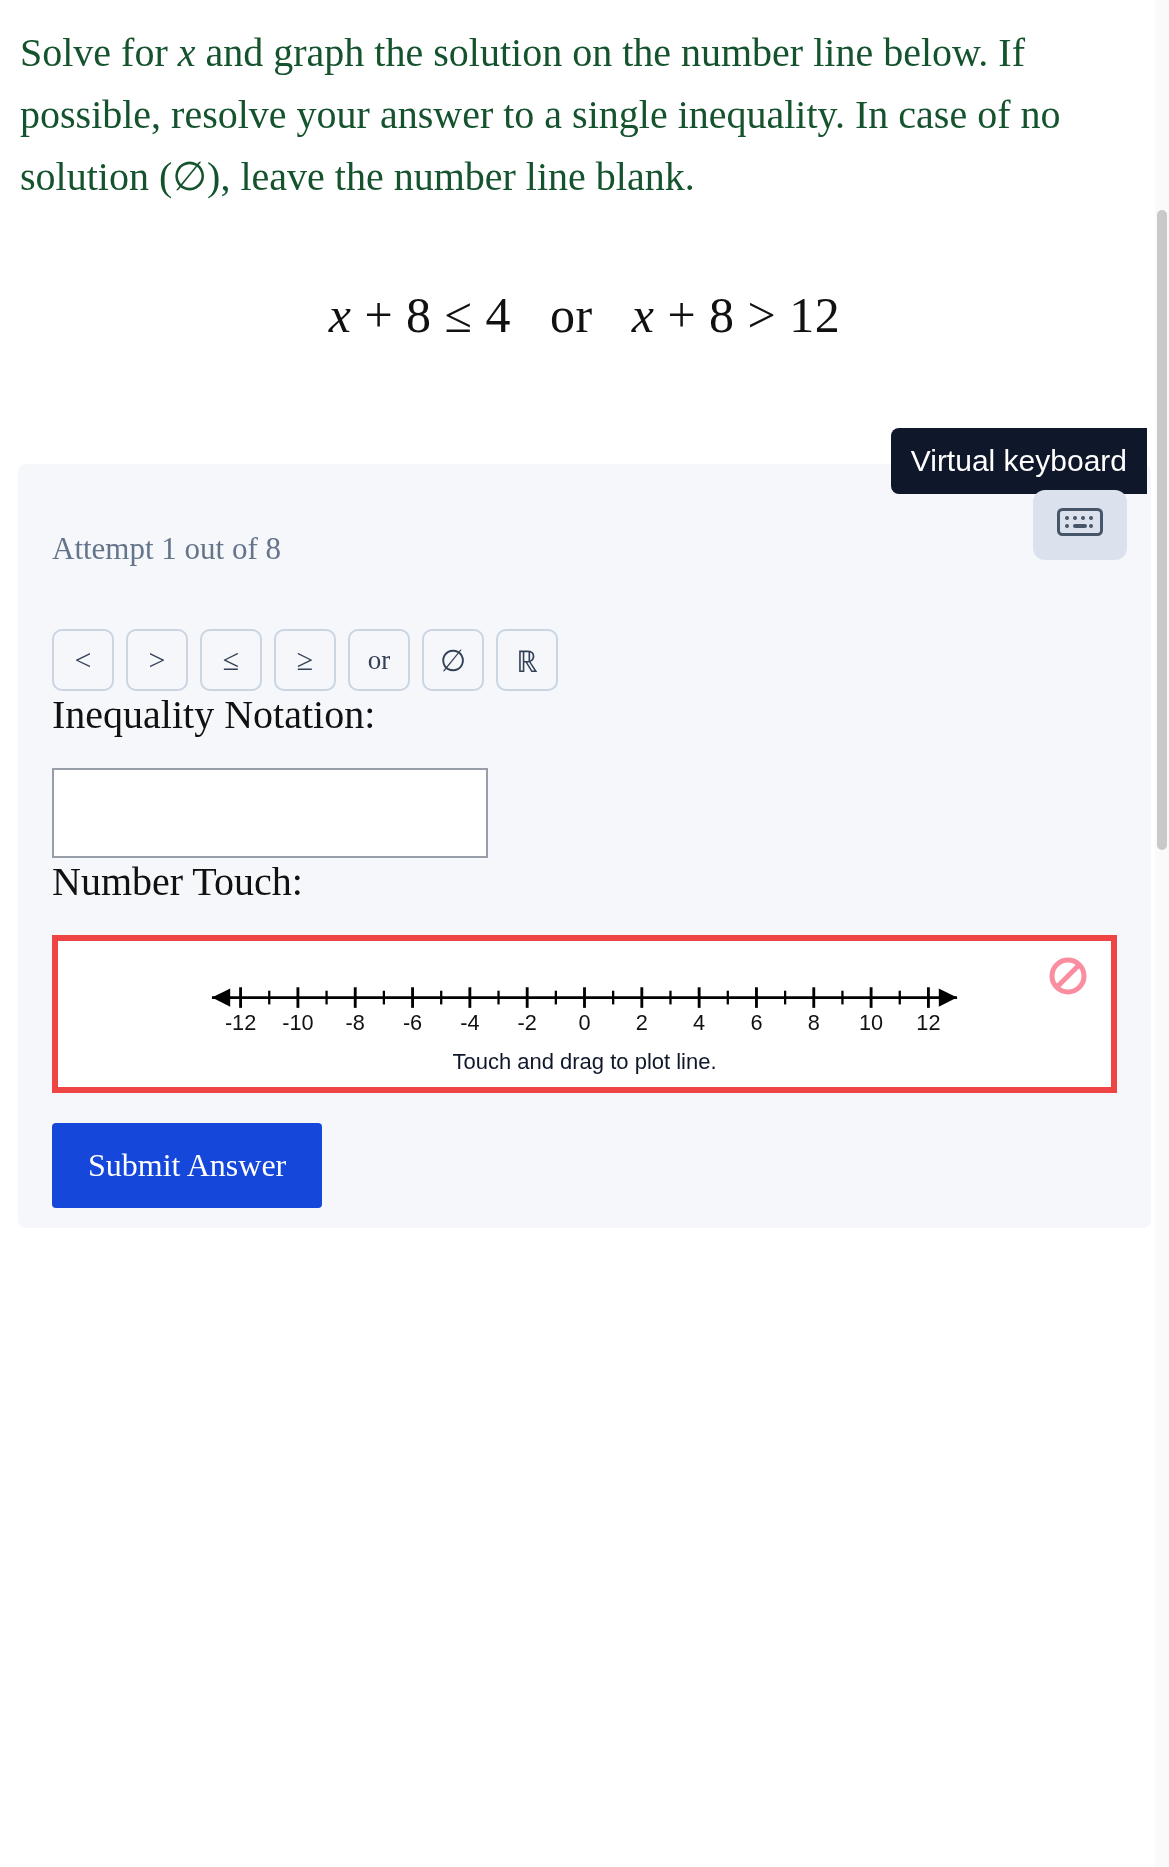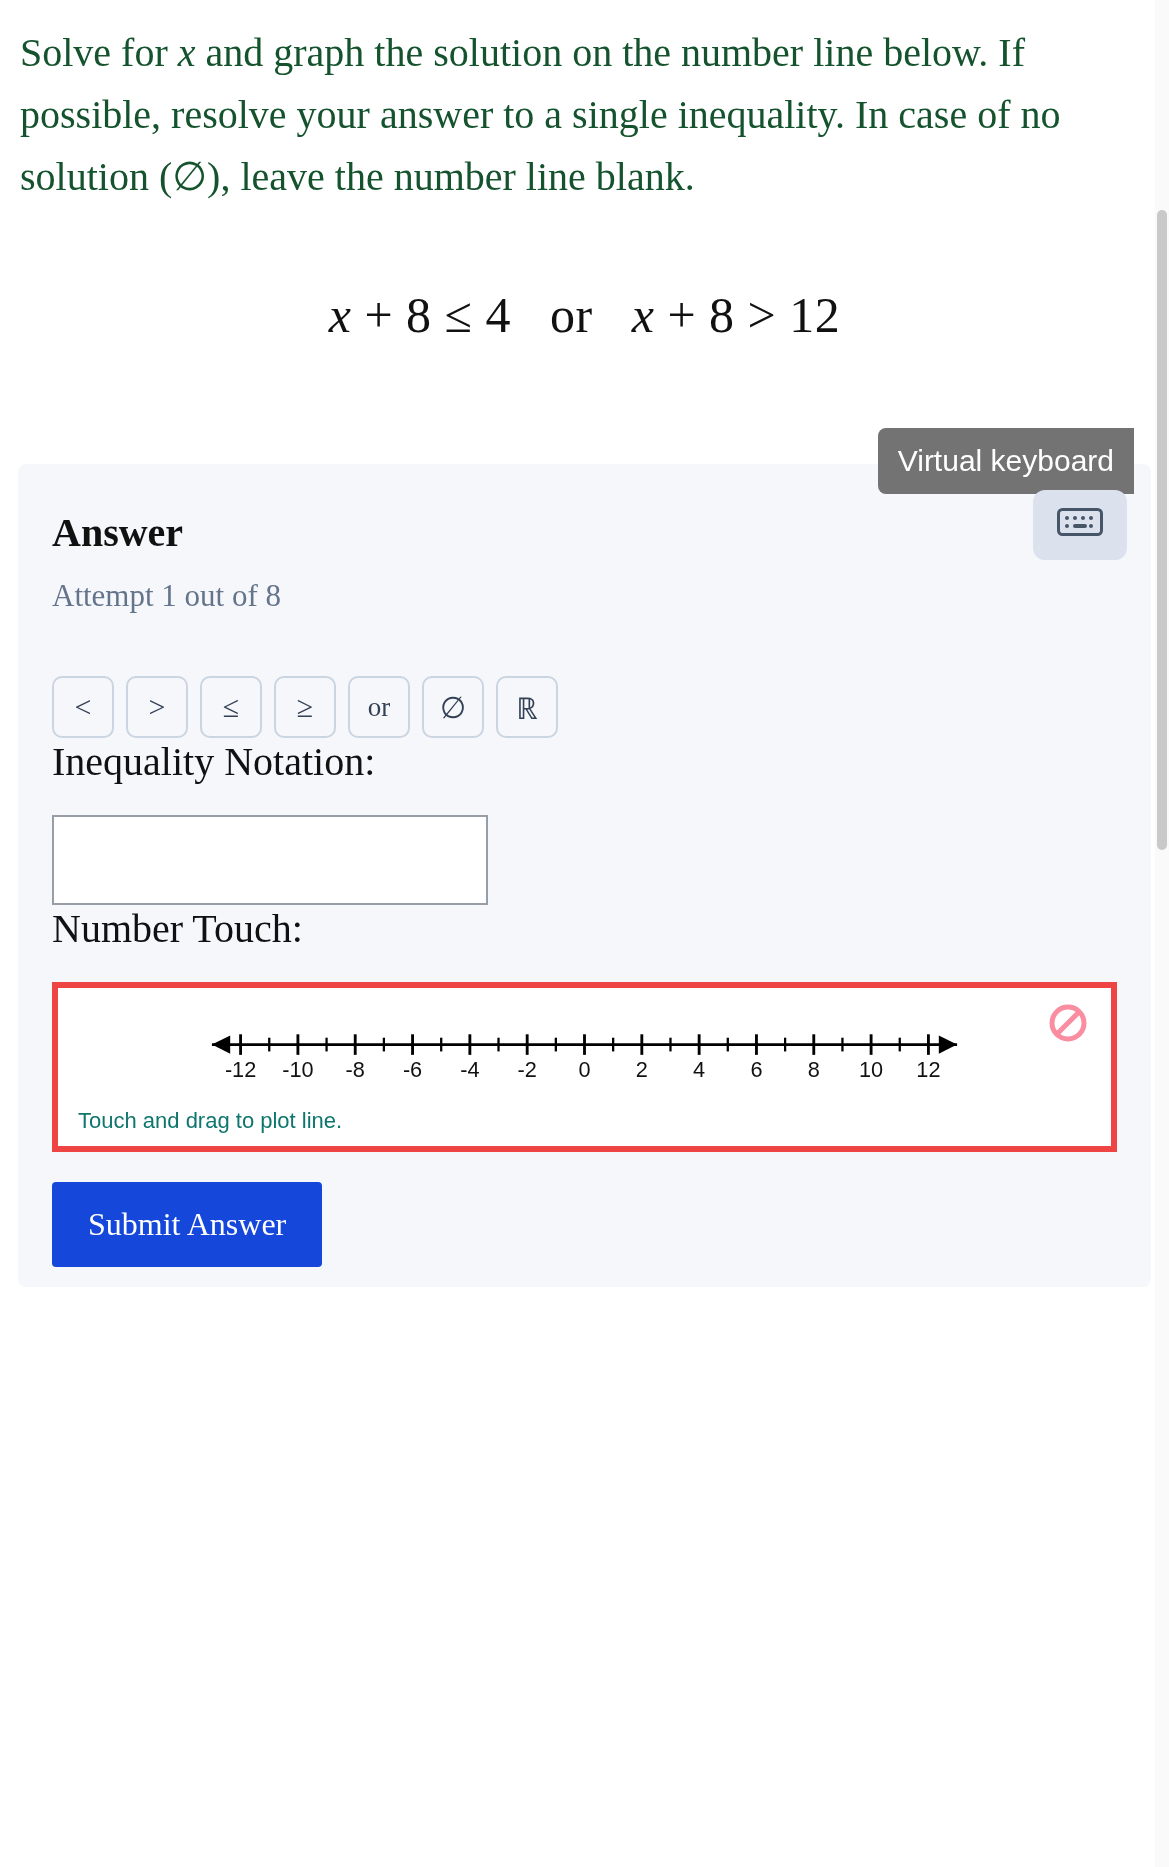--- a/index.html
+++ b/index.html
@@ -15,23 +15,23 @@
 .answer-title { font-size:40px; font-weight:bold; font-family:Georgia,serif; color:#111; }
 .attempt { font-size:31px; color:#64748b; margin-top:22px; }
 .sym-row { display:flex; gap:12px; margin-top:62px; }
 .sym-btn { min-width:62px; height:62px; border:2px solid #cbd5e1; background:#f5f7fb; border-radius:10px; display:flex; align-items:center; justify-content:center; font-size:30px; font-family:'Times New Roman',serif; color:#334155; cursor:pointer; padding:0 14px; }
 .sym-btn.or-btn { font-family:Georgia,serif; font-size:27px; }
 .section-label { font-size:40px; color:#111; font-family:Georgia,serif; }
 .ineq-input { margin-top:30px; width:436px; height:90px; background:#fff; border:2px solid #979ea7; }
 .nl-box { margin-top:30px; background:#fff; border:6px solid #ef4444; padding:20px 20px 12px 20px; position:relative; }
 .nl-clear { position:absolute; right:22px; top:14px; width:42px; height:42px; cursor:pointer; display:flex; align-items:center; justify-content:center; }
 .nl-svg { width:100%; height:80px; display:block; }
-.nl-hint { font-family:-apple-system,BlinkMacSystemFont,'Segoe UI',Arial,sans-serif; font-size:22px; color:#0f766e; margin-top:20px; }
+.nl-hint { text-align:center; font-family:-apple-system,BlinkMacSystemFont,'Segoe UI',Arial,sans-serif; font-size:22px; color:#0f172a; margin-top:8px; }
 .submit { margin-top:30px; background:#1647db; color:#fff; font-family:Georgia,serif; font-size:32px; border:none; border-radius:4px; padding:24px 36px; cursor:pointer; }
-.vk-tooltip { position:absolute; right:17px; top:-36px; background:#737373; color:#fff; font-family:-apple-system,Arial,sans-serif; font-size:30px; padding:16px 20px; border-radius:8px 0 0 8px; }
+.vk-tooltip { position:absolute; right:4px; top:-36px; background:#0f172a; color:#fff; font-family:-apple-system,Arial,sans-serif; font-size:30px; padding:16px 20px; border-radius:8px 0 0 8px; }
 .vk-btn { position:absolute; right:24px; top:26px; width:94px; height:70px; background:#dbe2ee; border-radius:12px; display:flex; align-items:center; justify-content:center; cursor:pointer; }
 </style>
 </head>
 <body>
 
 <div class="page">
   <div class="prompt">
     <span>Solve for </span><span class="math-x">x</span><span> and graph the solution on the number line below. If possible, resolve your answer to a single inequality. In case of no solution (∅), leave the number line blank.</span>
   </div>
 
@@ -55,21 +55,20 @@
         <circle cx="10" cy="10" r="2" fill="#475569"></circle>
           <circle cx="18" cy="10" r="2" fill="#475569"></circle>
           <circle cx="26" cy="10" r="2" fill="#475569"></circle>
           <circle cx="34" cy="10" r="2" fill="#475569"></circle>
         <circle cx="10" cy="18" r="2" fill="#475569"></circle>
           <circle cx="34" cy="18" r="2" fill="#475569"></circle>
         <rect x="16" y="16" width="14" height="4" rx="2" fill="#475569"></rect>
       </svg>
     </div>
 
-    <div class="answer-title">Answer</div>
     <div class="attempt">Attempt 1 out of 8</div>
 
     <div class="sym-row">
       <button class="sym-btn">&lt;</button>
       <button class="sym-btn">&gt;</button>
       <button class="sym-btn">≤</button>
       <button class="sym-btn">≥</button>
       <button class="sym-btn or-btn">or</button>
       <button class="sym-btn">∅</button>
       <button class="sym-btn" style="font-family:serif;">ℝ</button>

